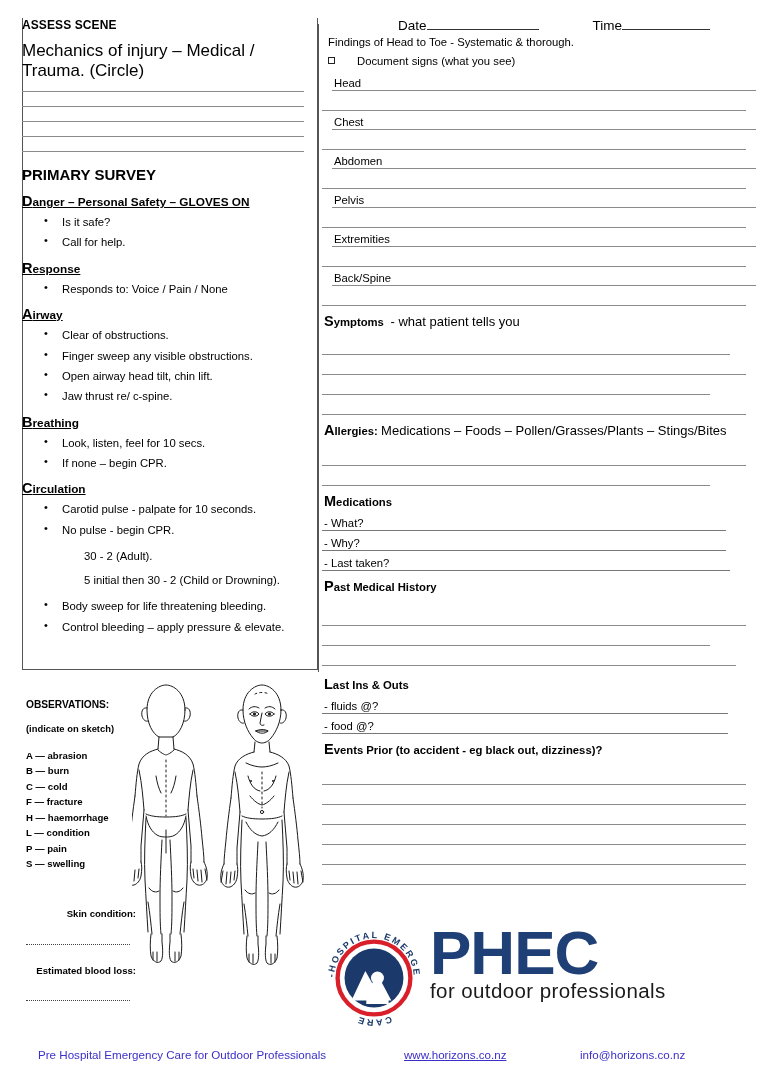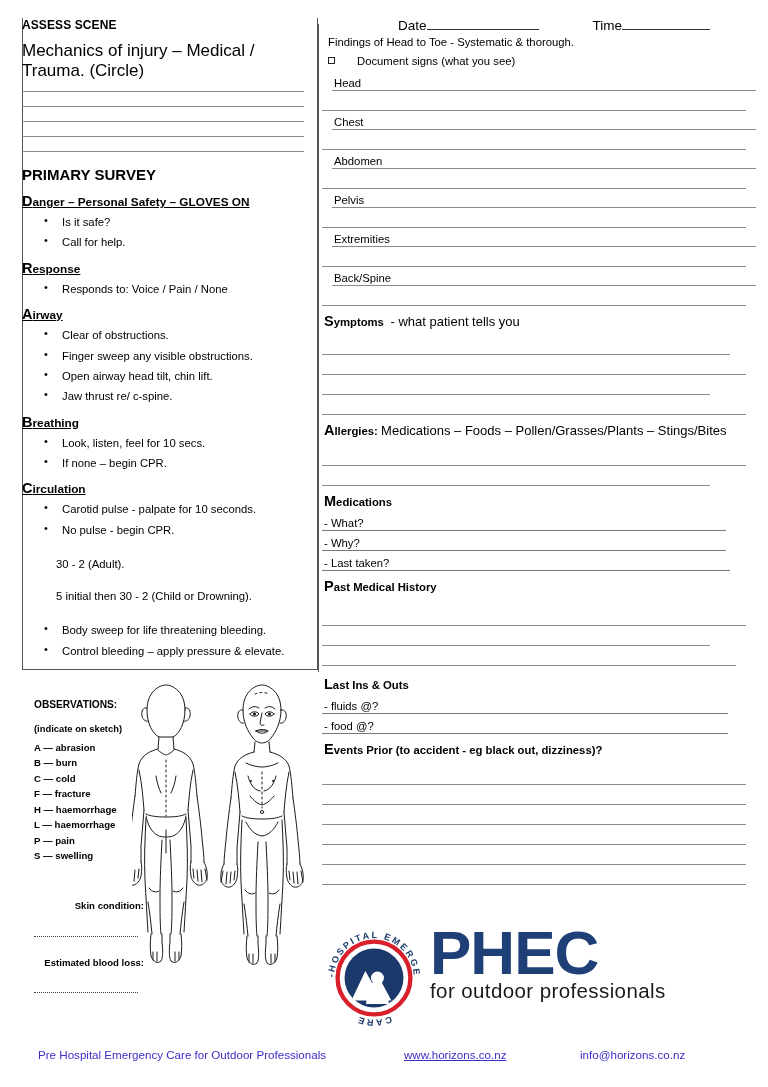--- a/index.html
+++ b/index.html
@@ -47,21 +47,21 @@
   }
   .abcd .cap { font-size:14.5px; }
   ul.bullets { list-style:none; margin:0 0 0 0; padding:0; }
   ul.bullets li {
     font-size:11.3px; position:relative; padding-left:40px; margin:4px 0 4px 0;
     line-height:1.45;
   }
   ul.bullets li:before {
     content:"\2022"; position:absolute; left:22px; top:-1px; font-size:11px;
   }
-  .subline { font-size:11.3px; padding-left:34px; margin:20px 0; }
+  .subline { font-size:11.3px; padding-left:62px; margin:12px 0; }
 
   
   .left-box {
     position:absolute; left:22px; top:18px; width:296px; height:652px;
     border:1px solid #555; border-top:none; border-left:none;
     pointer-events:none;
   }
   .left-box-inner {
     position:absolute; left:22px; top:18px; width:296px; height:652px;
     border-left:1px solid #555;
@@ -108,25 +108,25 @@
   .sample-head .cap { font-size:14.5px; }
   .sample-head .norm { font-weight:normal; font-size:13px; }
   .sample-head .normb { font-weight:bold; font-size:11.3px; }
 
   .qline { position:relative; height:20px; }
   .qline .q { font-size:11.3px; position:absolute; left:4px; bottom:2px; background:#fff; padding-right:2px; z-index:2; }
   .qline .ln { position:absolute; left:2px; bottom:0; height:1px; background:#777; }
 
   
   .obs {
-    position:absolute; left:34px; top:697px; width:110px;
+    position:absolute; left:26px; top:697px; width:110px;
     font-size:9.6px; font-weight:bold; line-height:1.62;
   }
   .obs .title { font-size:10.2px; margin-bottom:7px; }
-  .obs .ind { font-weight:bold; font-size:9.4px; margin-bottom:4px; }
+  .obs .ind { font-weight:bold; font-size:9.4px; margin-bottom:12px; }
   .obs .key { margin:0; white-space:nowrap; }
   .obs .spacer { height:34px; }
   .obs .field { margin-top:0;text-align:right; }
   .obs .dots {
     height:1px; border-bottom:1px dotted #444; margin-top:22px; width:104px;
   }
 
   
   .figures { position:absolute; left:132px; top:680px; width:186px; height:330px; }
 
@@ -374,21 +374,21 @@
   </div>
 
   <div class="obs">
     <div class="title">OBSERVATIONS:</div>
     <div class="ind">(indicate on sketch)</div>
     <div class="key">A — abrasion</div>
     <div class="key">B — burn</div>
     <div class="key">C — cold</div>
     <div class="key">F — fracture</div>
     <div class="key">H — haemorrhage</div>
-    <div class="key">L — haemorrhage</div>
+    <div class="key">L — condition</div>
     <div class="key">P — pain</div>
     <div class="key">S — swelling</div>
     <div class="spacer"></div>
     <div class="field">Skin condition:</div>
     <div class="dots"></div>
     <div style="height:18px;"></div>
     <div class="field">Estimated blood loss:</div>
     <div class="dots"></div>
   </div>
 

